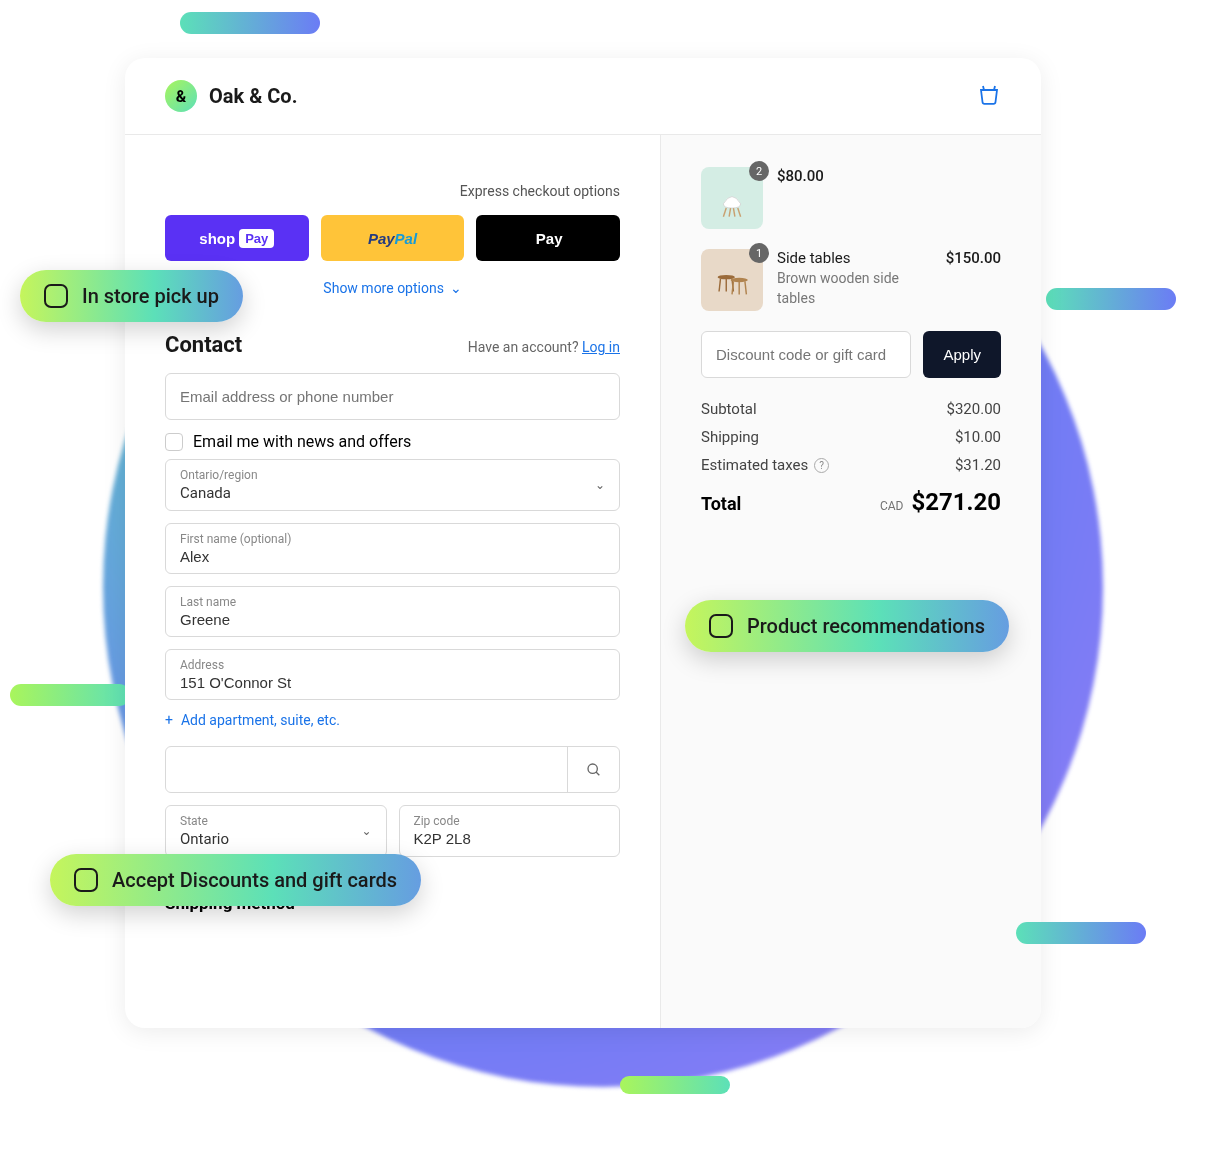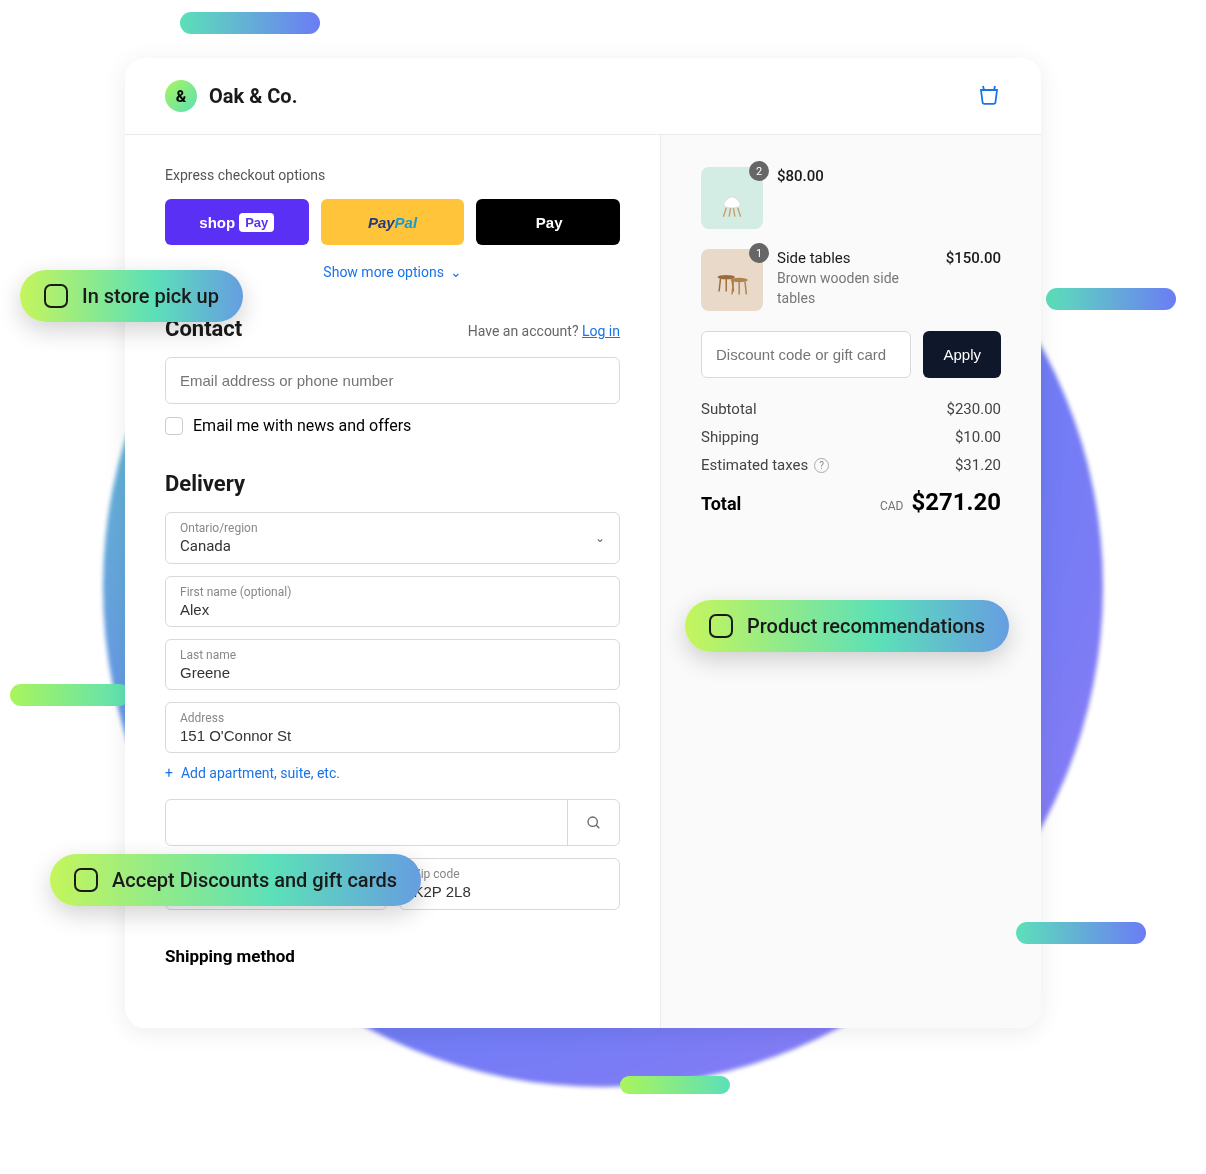--- a/index.html
+++ b/index.html
@@ -71,21 +71,21 @@
   flex: 1;
   padding: 32px 40px;
   overflow-y: auto;
   border-right: 1px solid #e9e9e9;
 }
 .right-col {
   width: 380px;
   background: #fafafa;
   padding: 32px 40px;
 }
-.express-title { text-align: left; font-size: 14px; color: #555; margin-bottom: 16px; }
+.express-title { text-align: right; font-size: 14px; color: #555; margin-bottom: 16px; margin-top: 16px; }
 .pay-buttons { display: flex; gap: 12px; }
 .pay-btn {
   flex: 1; height: 46px; border-radius: 6px; display: flex; align-items: center;
   justify-content: center; color: #fff; font-weight: 700; font-size: 15px;
   border: none; cursor: pointer;
 }
 .shop-pay { background: #5a31f4; }
 .paypal { background: #ffc439; color: #253b80; font-style: italic; }
 .apple-pay { background: #000; }
 .more-options {
@@ -230,23 +230,20 @@
         </div>
       </div>
       <div class="field-wrap">
         <input type="text" placeholder="Email address or phone number" style="">
       </div>
       <div class="checkbox-row">
         <div class="box"></div>
         <span>Email me with news and offers</span>
       </div>
 
-      <div class="section-head">
-        <div class="section-title">Delivery</div>
-      </div>
       <div class="field-wrap with-label">
         <div class="floating-label">Ontario/region</div>
         <div class="value">Canada</div>
         <div class="chev">⌄</div>
       </div>
       <div class="field-wrap with-label">
         <div class="floating-label">First name (optional)</div>
         <input type="text" value="Alex" style="">
       </div>
       <div class="field-wrap with-label">
@@ -325,21 +322,21 @@
 
       <div class="discount-row">
         <div class="field-wrap">
           <input type="text" placeholder="Discount code or gift card" style="">
         </div>
         <button class="apply-btn">Apply</button>
       </div>
 
       <div class="summary-row">
         <span class="label">Subtotal</span>
-        <span>$230.00</span>
+        <span>$320.00</span>
       </div>
       <div class="summary-row">
         <span class="label">Shipping</span>
         <span>$10.00</span>
       </div>
       <div class="summary-row">
         <span class="label">
           <span>Estimated taxes</span>
           <span class="help-icon">?</span>
         </span>

